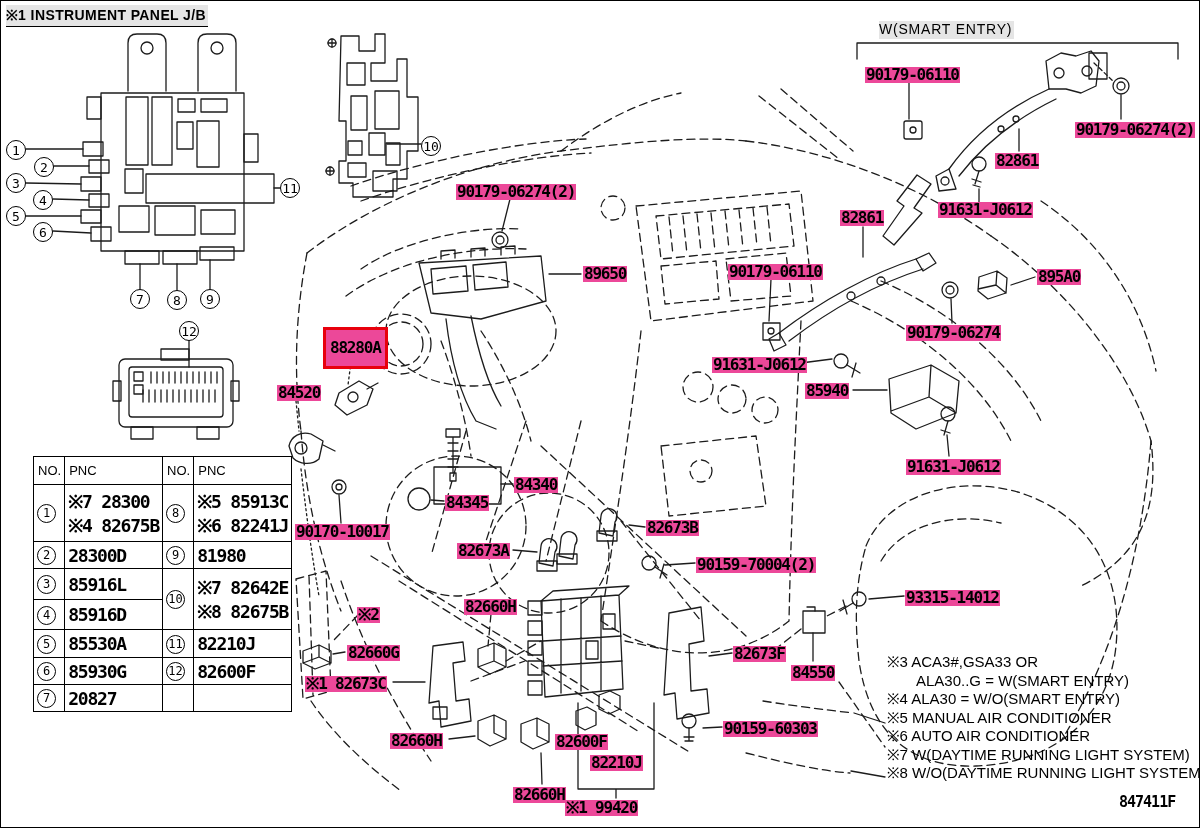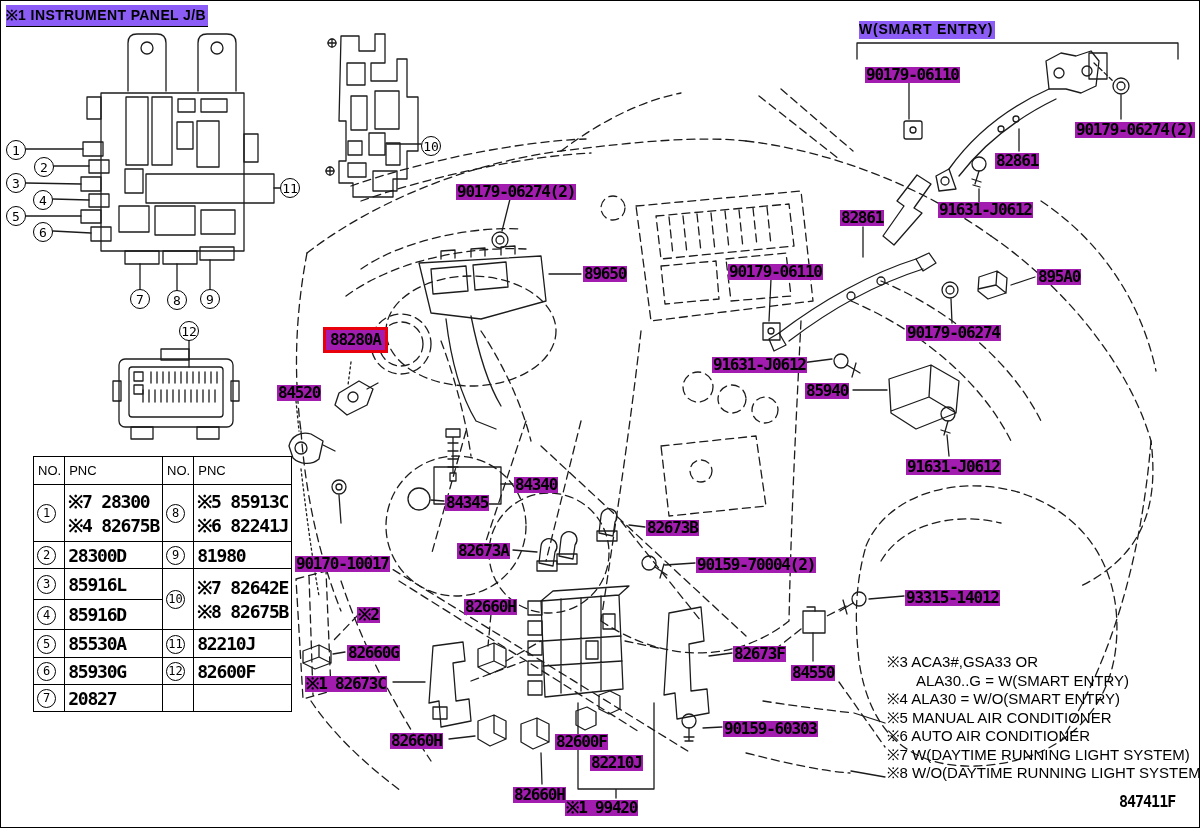--- a/index.html
+++ b/index.html
@@ -5,29 +5,29 @@
   html,body { margin:0; padding:0; background:#888; }
   .page {
     position:relative; width:1200px; height:828px; background:#fff;
     border:1px solid #000; box-sizing:border-box; overflow:hidden;
     font-family:"Liberation Sans", sans-serif; color:#000;
   }
   .art { position:absolute; left:0; top:0; }
   .ttl {
     position:absolute; font:bold 14px "Liberation Sans", sans-serif;
     letter-spacing:.4px; border-bottom:1.6px solid #000; padding:0 2px 2px 0;
-    white-space:nowrap; background:#8b5cf6;
+    white-space:nowrap; background:#e5e5e5;
   }
-  .ttl2 { border-bottom:none; font-weight:700; letter-spacing:.8px; }
+  .ttl2 { border-bottom:none; font-weight:400; letter-spacing:.8px;margin-left:20px; }
   .lbl {
     position:absolute; font:bold 16px "DejaVu Sans Mono", monospace;
     letter-spacing:-1.2px; line-height:1; white-space:nowrap;
-    background:#a21caf; padding:0 1px;
+    background:#ec4899; padding:0 1px;
   }
-  .lbl.red { border:3px solid #e8000d; padding:2px 4px; }
+  .lbl.red { border:3px solid #e8000d; padding:10px 4px; }
   .co {
     position:absolute; width:20px; height:20px; border:1.6px solid #000;
     border-radius:50%; background:#fff; display:flex; align-items:center;
     justify-content:center; font:13px "DejaVu Sans Mono", monospace;
     box-sizing:border-box;
   }
   
   .pnc-table { position:absolute; left:32px; top:455px; border-collapse:collapse; table-layout:fixed; background:#fff; }
   .pnc-table td, .pnc-table th { border:1.8px solid #000; padding:0 3px; text-align:left; vertical-align:middle; }
   .pnc-table th { font:13px "Liberation Sans", sans-serif; font-weight:normal; text-align:left; padding-left:4px; }
@@ -284,21 +284,21 @@
   <div class="lbl" style="left:727px;top:263px">90179-06110</div>
   <div class="lbl" style="left:839px;top:209px">82861</div>
   <div class="lbl" style="left:937px;top:201px">91631-J0612</div>
   <div class="lbl" style="left:1036px;top:268px">895A0</div>
   <div class="lbl" style="left:905px;top:324px">90179-06274</div>
   <div class="lbl" style="left:711px;top:356px">91631-J0612</div>
   <div class="lbl" style="left:804px;top:382px">85940</div>
   <div class="lbl" style="left:905px;top:458px">91631-J0612</div>
   <div class="lbl red" style="left:322px;top:326px">88280A</div>
   <div class="lbl" style="left:276px;top:384px">84520</div>
-  <div class="lbl" style="left:294px;top:555px">90170-10017</div>
+  <div class="lbl" style="left:294px;top:523px">90170-10017</div>
   <div class="lbl" style="left:444px;top:494px">84345</div>
   <div class="lbl" style="left:513px;top:476px">84340</div>
   <div class="lbl" style="left:456px;top:542px">82673A</div>
   <div class="lbl" style="left:463px;top:598px">82660H</div>
   <div class="lbl" style="left:645px;top:519px">82673B</div>
   <div class="lbl" style="left:695px;top:556px">90159-70004(2)</div>
   <div class="lbl" style="left:904px;top:589px">93315-14012</div>
   <div class="lbl" style="left:732px;top:645px">82673F</div>
   <div class="lbl" style="left:790px;top:664px">84550</div>
   <div class="lbl" style="left:722px;top:720px">90159-60303</div>

